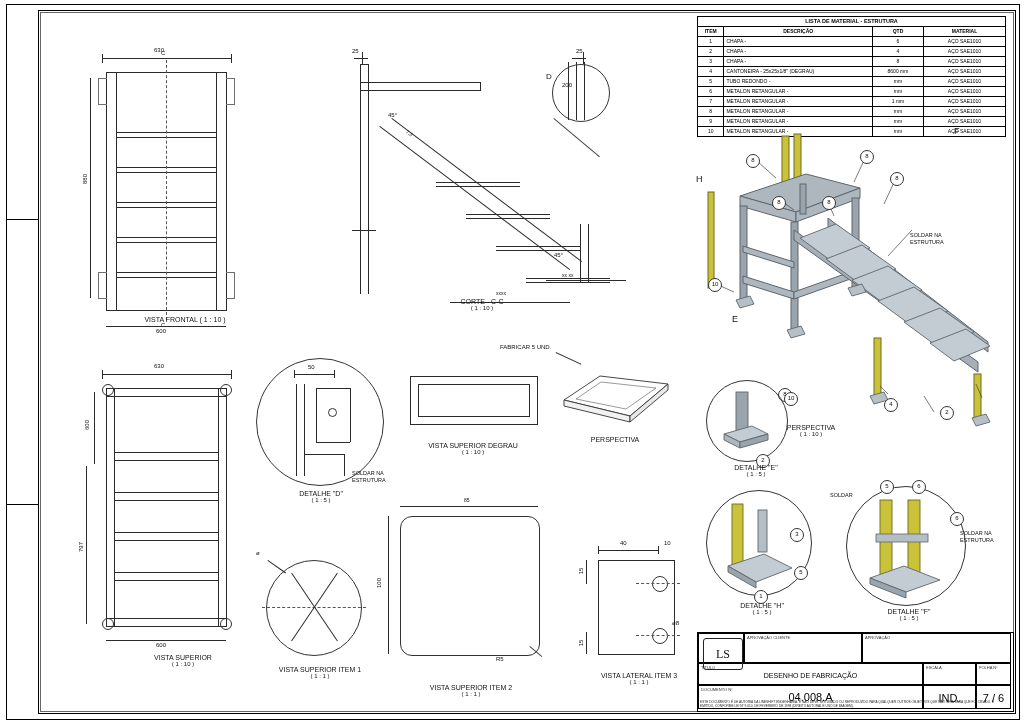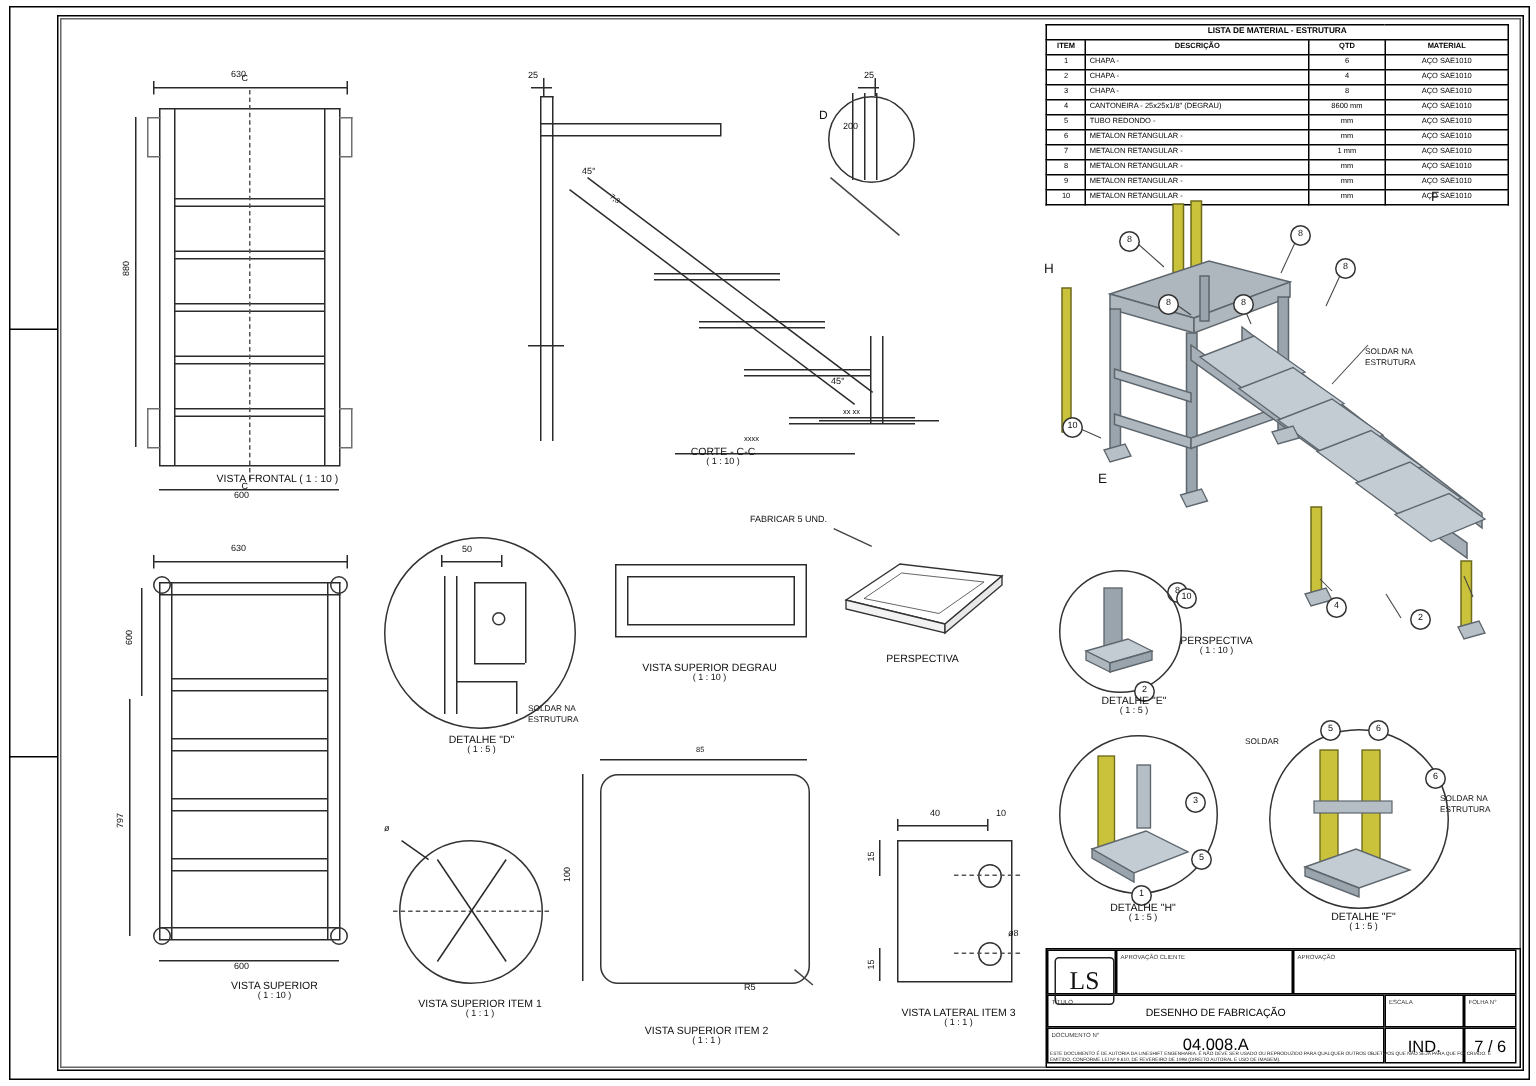--- a/index.html
+++ b/index.html
@@ -44,21 +44,21 @@
   .col-item{width:22px;} .col-desc{width:150px;} .col-qtd{width:48px;} .col-mat{width:80px;}
 
   
   .tblock{position:absolute;left:697px;top:632px;width:315px;height:78px;border:1px solid #000;background:#fff;}
   .tb-cell{position:absolute;border:1px solid #000;box-sizing:border-box;font-size:4.5px;color:#000;padding:1px 2px;}
   .tb-label{font-size:4px;color:#333;}
   .tb-big{font-size:11px;text-align:center;}
   .tb-mid{font-size:7px;text-align:center;}
   .logo{position:absolute;left:703px;top:638px;width:38px;height:30px;border:1px solid #222;border-radius:3px;
     display:flex;align-items:center;justify-content:center;font-family:"Liberation Serif",serif;
-    font-size:17px;color:#111;}
+    font-size:12px;color:#111;}
   .legal{position:absolute;left:700px;top:700px;width:300px;font-size:3.2px;color:#222;line-height:1.35;}
 
   
   .iso{position:absolute;left:688px;top:126px;width:312px;height:310px;}
 </style>
 </head>
 <body>
 
 <div id="sheet">
 

